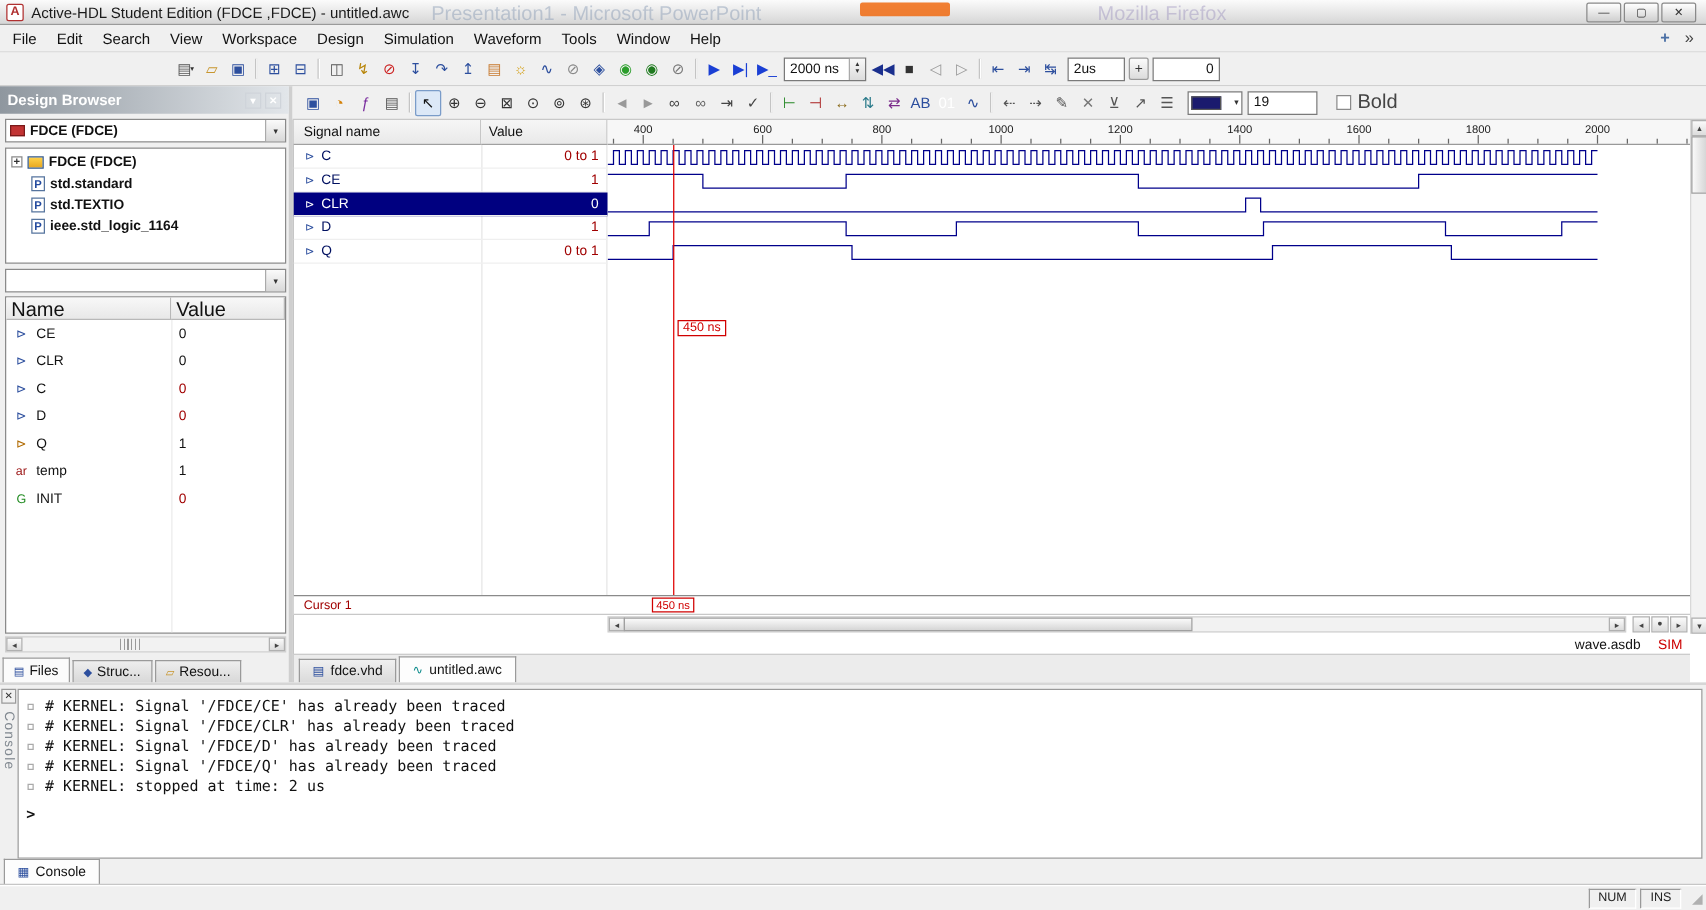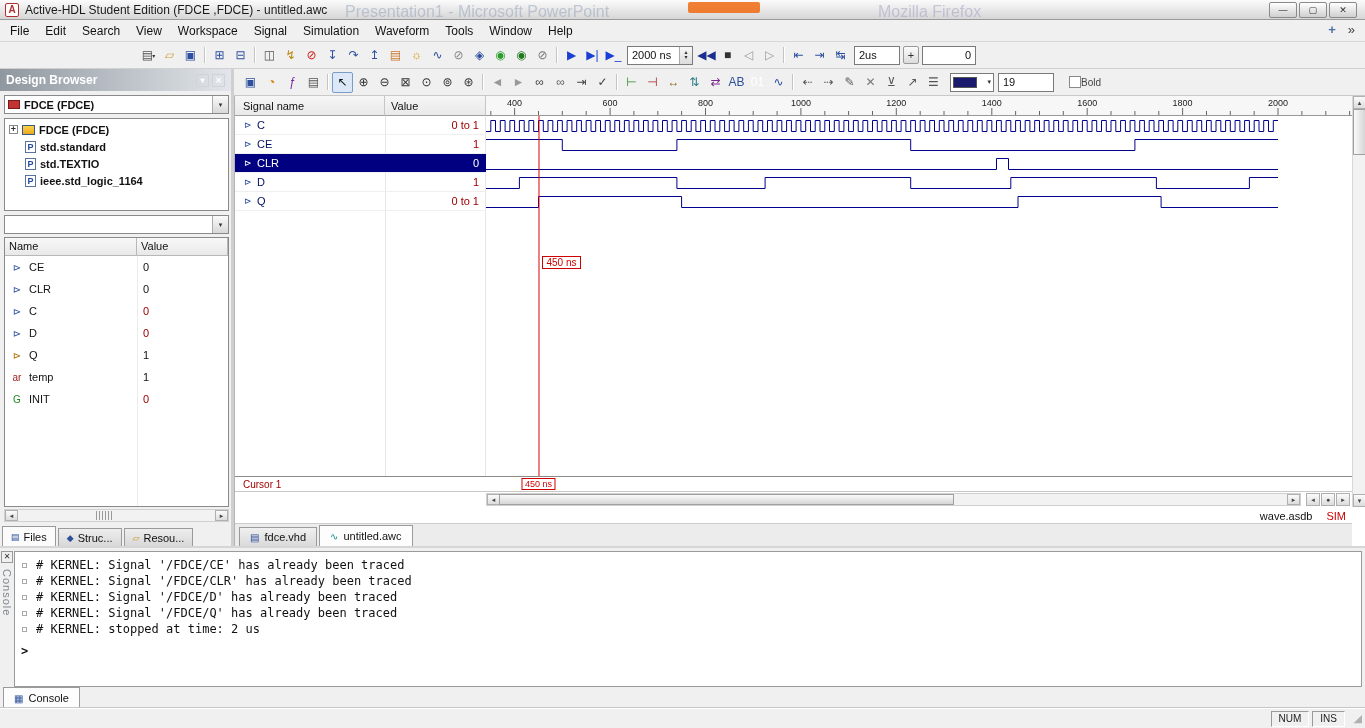--- a/index.html
+++ b/index.html
@@ -39,42 +39,42 @@
   .time-field{width:66px;padding-right:0;}
   .tb-field .spin{margin-left:auto;width:13px;height:100%;border-left:1px solid #aaa;display:flex;flex-direction:column;align-items:center;justify-content:center;background:linear-gradient(#f8f8f8,#dcdcdc);font-size:6px;color:#333;line-height:5px;}
   .range-field{width:46px;text-align:center;}
   .count-field{width:54px;justify-content:flex-end;}
   .plus-btn{width:16px;height:18px;border:1px solid #9a9a9a;background:linear-gradient(#fbfbfb,#dcdcdc);font-size:11px;color:#333;}
   .color-combo{width:44px;height:19px;border:1px solid #7a7a7a;background:#fff;display:flex;align-items: center;padding:2px;margin-left:6px;}
   .swatch{width:24px;height:11px;border:1px solid #555;}
   .color-combo .arrow{margin-left:auto;font-size:7px;color:#333;}
   .size-field{width:56px;margin-left:4px;}
   .cb{width:12px;height:12px;border:1px solid #8a8a8a;background:#fff;margin-left:12px;}
-  .cb-label{color:#444;font-size:10px;}
+  .cb-label{margin-left:5px;color:#444;font-size:16px;}
 
   
   #left-panel{position:absolute;left:0;top:69px;width:234px;height:477px;background:#f0f0f0;border-right:3px solid #cfcfcf;}
   .db-title{height:22px;background:linear-gradient(to right,#8f979f,#e2e6ea);color:#fff;font-weight:bold;font-size:12px;display:flex;align-items:center;padding:4px 6px;}
   .db-title-btn{width:13px;height:13px;border:1px solid #cfd4da;display:flex;align-items:center;justify-content:center;font-size:8px;color:#fff;margin-left:3px;}
   .db-title .spacer{flex:1;}
   .combo{position:absolute;left:4px;width:225px;height:19px;border:1px solid #8a8a8a;background:#fff;display:flex;align-items:center;font-size:11px;padding-left:3px;}
   .combo-chip{width:12px;height:9px;background:#c23333;border:1px solid #7a1a1a;margin-right:4px;}
   .combo-text{font-weight:bold;}
   .combo .arrow-btn{margin-left:auto;width:16px;height:100%;border-left:1px solid #aaa;background:linear-gradient(#fafafa,#d8d8d8);display:flex;align-items:center;justify-content:center;font-size:7px;color:#333;}
   .db-tree{position:absolute;left:4px;top:49px;width:225px;height:93px;background:#fff;border:1px solid #8a8a8a;padding:2px 0;overflow:hidden;}
   .tree-item{display:flex;align-items:center;height:17px;font-size:11px;font-weight:bold;padding-left:2px;}
   .tree-item.child{padding-left:20px;}
   .expander{display:none;width:9px;height:9px;border:1px solid #8a8a8a;background:#fff;font-size:9px;line-height:7px;text-align:center;color:#333;margin:0 4px 0 2px;}
   .expander.on{display:block;}
   .chip{display:none;width:13px;height:10px;background:linear-gradient(#ffd24a,#e8a820);border:1px solid #345a8a;margin-right:4px;}
   .chip.on{display:inline-block;}
   .pkg{display:none;width:11px;height:12px;border:1px solid #56749e;background:#fff;color:#234a9e;font-size:9px;font-weight:bold;line-height:10px;text-align:center;margin-right:4px;}
   .pkg.on{display:inline-block;}
   .tbl{position:absolute;left:4px;top:168px;width:225px;height:270px;background:#fff;border:1px solid #8a8a8a;overflow:hidden;}
-  .tbl-header{display:flex;height:18px;background:#f0f0f0;font-size:11px;}
+  .tbl-header{display:flex;height:18px;background:#f0f0f0;font-size:16px;}
   .tbl-h{border-right:1px solid #b8b8b8;border-bottom:1px solid #b8b8b8;padding:2px 4px;background:linear-gradient(#f8f8f8,#e8e8e8);}
   .tbl-h.h-name{width:132px;}
   .tbl-h.h-value{flex:1;}
   .tbl-vsep{position:absolute;left:132px;top:18px;bottom:0;width:1px;background:#ececec;}
   .tbl-row{position:relative;display:flex;align-items:center;height:22px;font-size:11px;}
   .tbl-row .icon{width:16px;text-align:center;font-size:10px;margin-left:4px;}
   .tbl-row .nm{margin-left:4px;}
   .tbl-row .val{position:absolute;left:138px;}
   .db-hscroll{position:absolute;left:4px;top:440px;width:225px;height:13px;background:#f2f2f2;border:1px solid #d0d0d0;display:flex;align-items:center;}
   .sc-arrow{width:13px;height:100%;background:linear-gradient(#fbfbfb,#dcdcdc);border:1px solid #b0b0b0;display:flex;align-items:center;justify-content:center;font-size:7px;color:#444;}
@@ -173,21 +173,21 @@
       <div class="menu-item">File</div>
 
       <div class="menu-item">Edit</div>
 
       <div class="menu-item">Search</div>
 
       <div class="menu-item">View</div>
 
       <div class="menu-item">Workspace</div>
 
-      <div class="menu-item">Signal</div>
+      <div class="menu-item">Design</div>
 
       <div class="menu-item">Simulation</div>
 
       <div class="menu-item">Waveform</div>
 
       <div class="menu-item">Tools</div>
 
       <div class="menu-item">Window</div>
 
       <div class="menu-item">Help</div>

